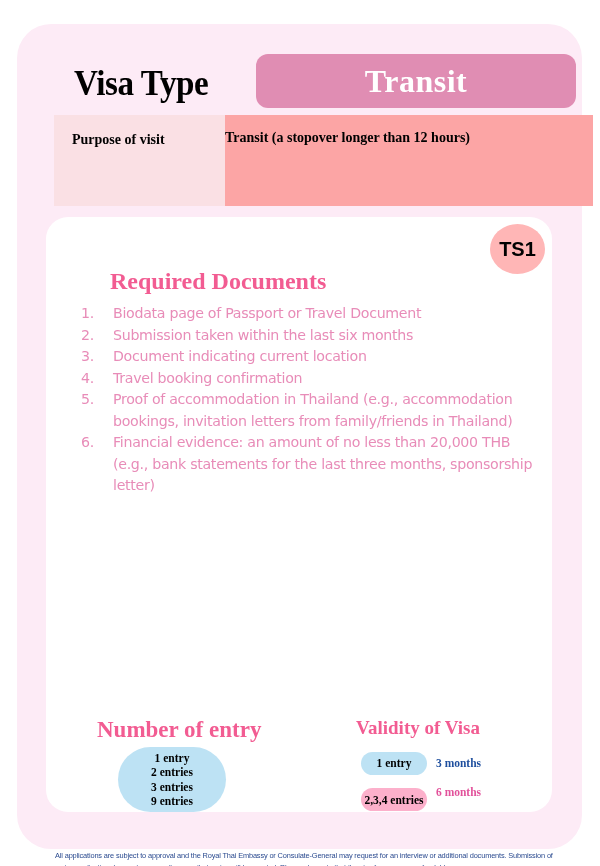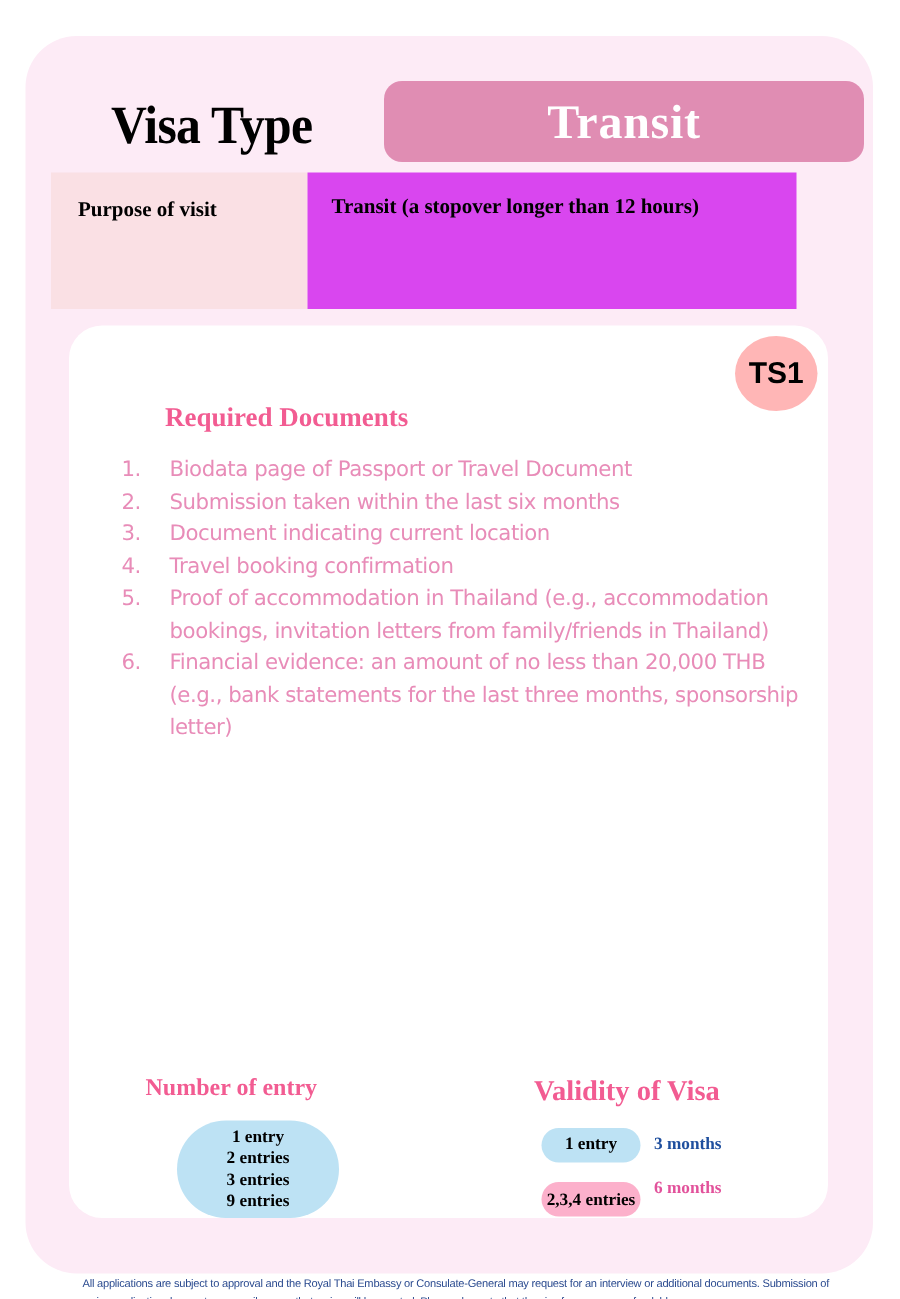--- a/index.html
+++ b/index.html
@@ -20,63 +20,63 @@
       position: absolute; left: 256px; top: 54px; width: 320px; height: 54px;
       background: #e08db3; border-radius: 12px;
       display: flex; align-items: center; justify-content: center;
     }
     .visa-type-value {
       font-family: "Liberation Serif", serif; font-weight: bold; font-size: 32px;
       color: #ffffff; letter-spacing: 0.5px;
     }
 
     .purpose-table {
-      position: absolute; left: 34px; top: 115px; width: 497px; height: 91px;
+      position: absolute; left: 54px; top: 115px; width: 539px; height: 91px;
       display: flex;
     }
     .purpose-label-cell {
       width: 171px; height: 100%; background: #fae0e4; padding: 14px 0 0 18px;
     }
     .purpose-value-cell {
-      flex: 1; height: 100%; background: #d946ef; padding: 12px 0 0 16px;
+      flex: 1; height: 100%; background: #fca5a5; padding: 12px 0 0 0;
     }
     .purpose-label, .purpose-value {
       font-family: "Liberation Serif", serif; font-weight: bold; font-size: 14px; color: #000;
     }
 
     .white-card {
       position: absolute; left: 46px; top: 217px; width: 506px; height: 595px;
       background: #ffffff; border-radius: 22px;
     }
     .code-badge {
       position: absolute; left: 490px; top: 224px; width: 55px; height: 50px;
       background: #ffb6b6; border-radius: 50%;
       display: flex; align-items: center; justify-content: center;
     }
     .code-badge-text {
       font-family: "Liberation Sans", sans-serif; font-weight: bold; font-size: 20px; color: #000;
     }
     .req-title {
       position: absolute; left: 110px; top: 268px;
-      font-family: "Liberation Serif", serif; font-weight: bold; font-size: 18px;
+      font-family: "Liberation Serif", serif; font-weight: bold; font-size: 24px;
       color: #f25c92;
     }
     .doc-list {
       position: absolute; left: 81px; top: 303px; width: 460px; list-style: none;
     }
     .doc-item {
       display: flex; font-family: "DejaVu Sans", sans-serif; font-size: 14.2px;
       line-height: 21.5px; color: #e88cb8; letter-spacing: -0.3px;
     }
     .doc-num { width: 32px; flex: none; }
     .doc-text { flex: 1; }
 
     .entry-title {
       position: absolute; left: 97px; top: 717px;
-      font-family: "Liberation Serif", serif; font-weight: bold; font-size: 16px; color: #f25c92;
+      font-family: "Liberation Serif", serif; font-weight: bold; font-size: 23px; color: #f25c92;
     }
     .entry-pill {
       position: absolute; left: 118px; top: 747px; width: 108px; height: 65px;
       background: #bde2f4; border-radius: 40px;
       display: flex; flex-direction: column; align-items: center; justify-content: center;
     }
     .entry-line {
       font-family: "Liberation Serif", serif; font-weight: bold; font-size: 11.5px;
       line-height: 14.5px; color: #000;
     }

